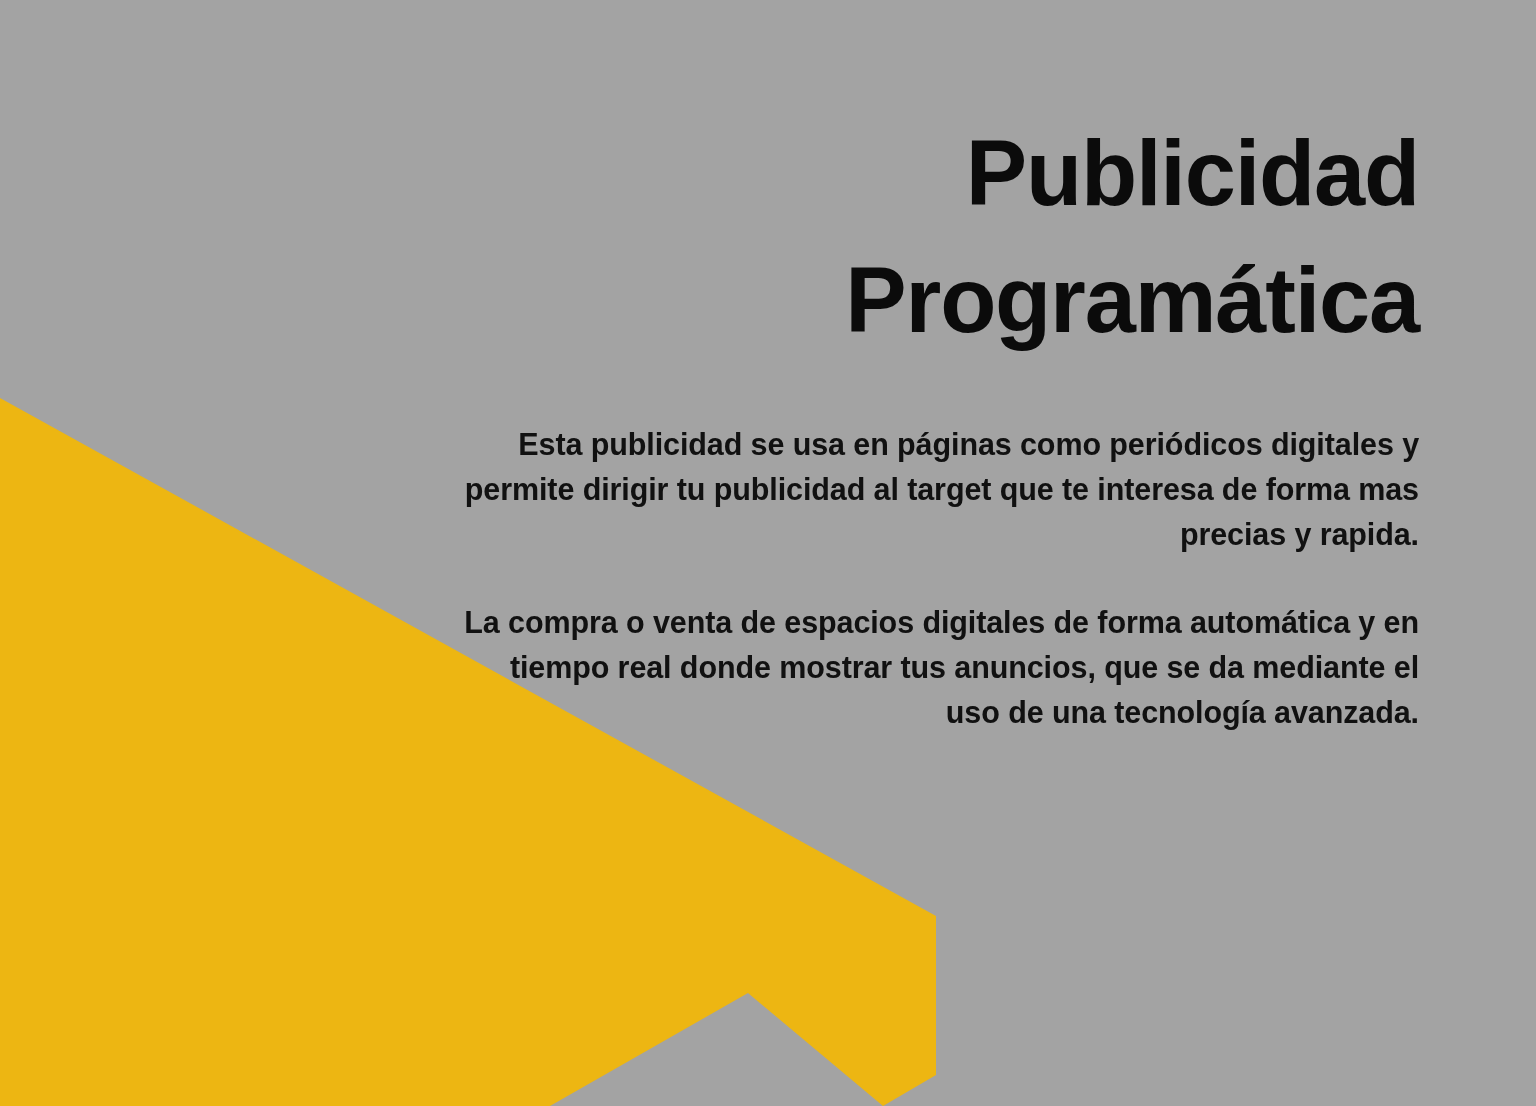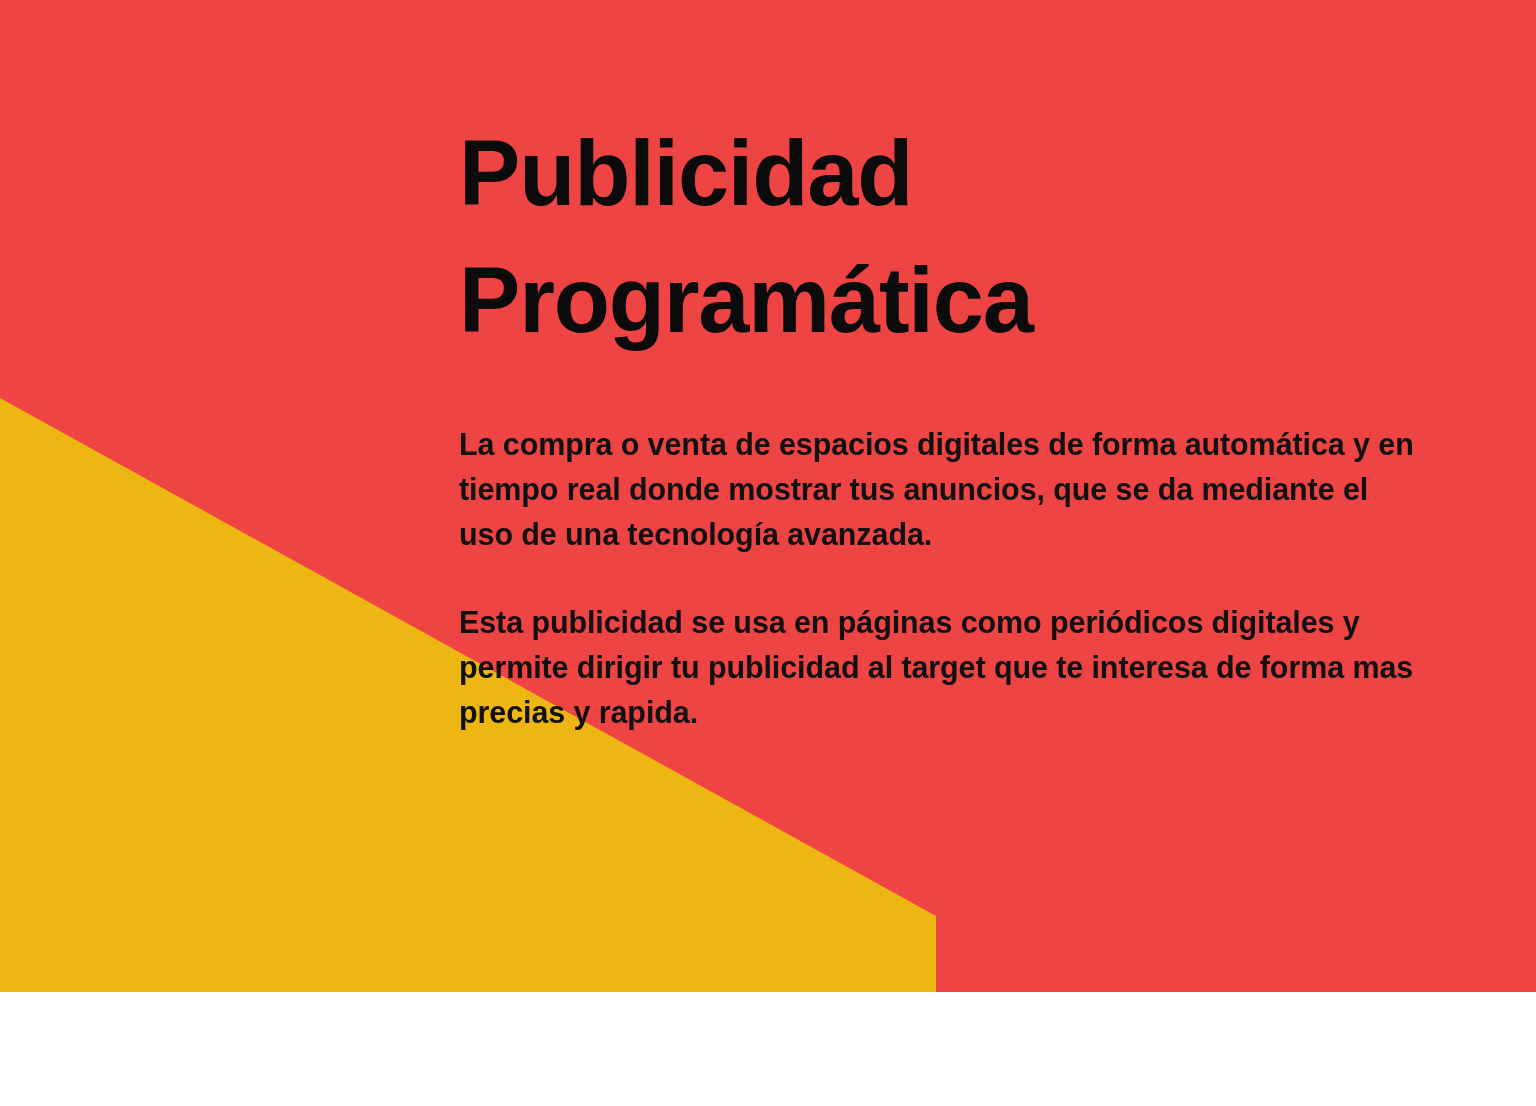--- a/index.html
+++ b/index.html
@@ -9,23 +9,24 @@
   }
   body {
     width: 1536px;
     height: 1106px;
     overflow: hidden;
     font-family: "Liberation Sans", sans-serif;
   }
   .slide {
     position: relative;
     width: 1536px;
-    height: 992px;
-    background: #ef4444;
+    height: 1106px;
+    background: #a3a3a3;
     overflow: hidden;
+    text-align: right;
   }
   .chevron-layer {
     position: absolute;
     left: 0;
     top: 0;
     width: 1536px;
     height: 1106px;
     pointer-events: none;
   }
   .content {
@@ -68,19 +69,19 @@
   <svg class="chevron-layer" viewBox="0 0 1536 1106" width="1536" height="1106" preserveAspectRatio="none">
     <polygon points="0,398 936,916 936,1075 883,1106 748,993 550,1106 0,1106 0,589" fill="#EDB612"></polygon>
   </svg>
 
   <div class="content">
 
     <h1 class="title">Publicidad
 Programática</h1>
 
     <div class="body-block">
+      <p class="paragraph">Esta publicidad se usa en páginas como periódicos digitales y permite dirigir tu publicidad al target que te interesa de forma mas precias y rapida.</p>
       <p class="paragraph">La compra o venta de espacios digitales de forma automática y en tiempo real donde mostrar tus anuncios, que se da mediante el uso de una tecnología avanzada.</p>
-      <p class="paragraph">Esta publicidad se usa en páginas como periódicos digitales y permite dirigir tu publicidad al target que te interesa de forma mas precias y rapida.</p>
     </div>
 
   </div>
 
 </div>
 
 </body></html>

